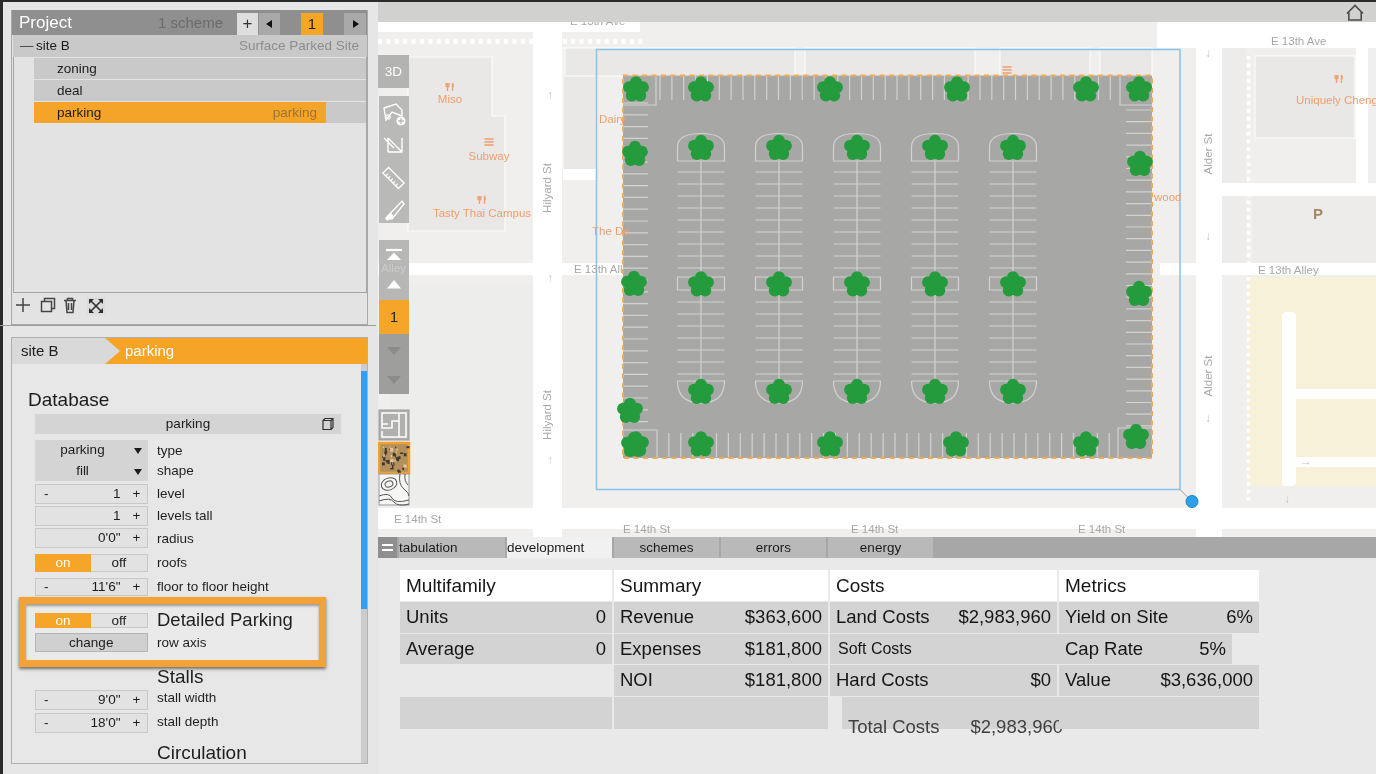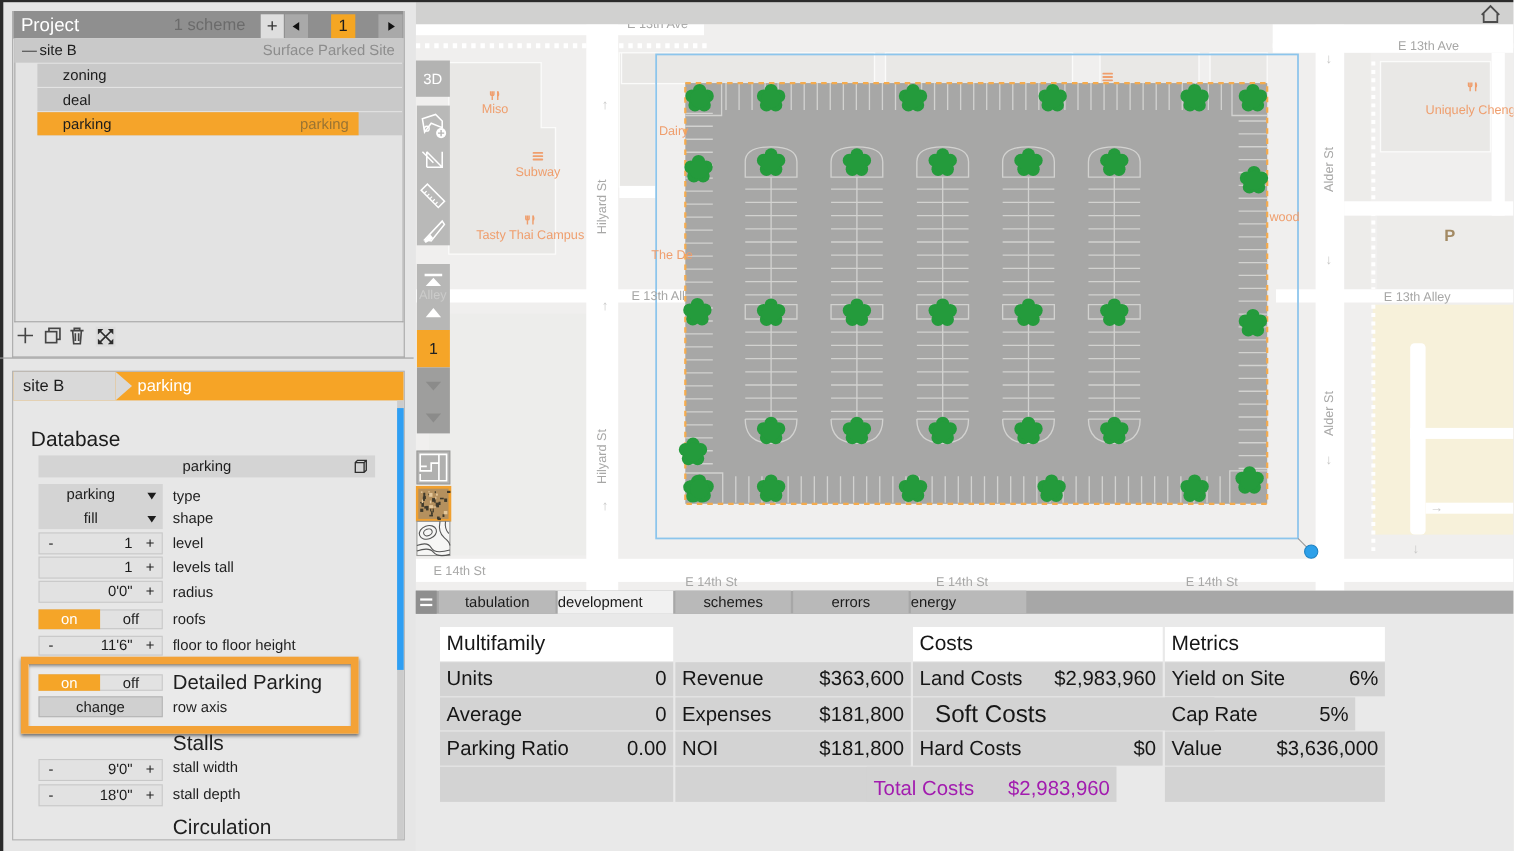--- a/index.html
+++ b/index.html
@@ -202,42 +202,39 @@
 <path d="M1347,13.5 L1355,5.5 L1363,13.5 M1348.8,11.8 V20 H1361.2 V11.8" stroke="#4c4c4c" stroke-width="1.6" fill="none"></path>
 </svg>
 <div style="position:absolute;left:0;top:0;width:1376px;height:2px;background:#2b2b2b"></div>
 <div style="position:absolute;left:0;top:0;width:3px;height:774px;background:#2b2b2b"></div>
 <div style="position:absolute;left:378px;top:537px;width:998px;height:237px;background:#e9e9e9"></div>
 <div style="position:absolute;left:378px;top:537px;width:998px;height:21px;background:#a7a7a7"></div>
 <div style="position:absolute;left:378px;top:537px;width:19px;height:21px;background:#8f8f8f">
       <div style="position:absolute;left:4px;top:7px;width:11px;height:2.4px;background:#fff"></div>
       <div style="position:absolute;left:4px;top:11.6px;width:11px;height:2.4px;background:#fff"></div>
     </div>
-<div style="position:absolute;left:399px;top:537px;width:106px;height:21px;background:#b9b9b9;text-align:center;line-height:21px;font-size:13.5px;color:#1b1b1b">tabulation</div>
+<div style="position:absolute;left:399px;top:537px;width:106px;height:21px;background:#b9b9b9;line-height:21px;font-size:13.5px;color:#1b1b1b">tabulation</div>
 <div style="position:absolute;left:507px;top:537px;width:105px;height:21px;background:#f1f1f1;text-align:left;line-height:21px;font-size:13.5px;color:#1b1b1b">development</div>
 <div style="position:absolute;left:614px;top:537px;width:105px;height:21px;background:#b9b9b9;text-align:center;line-height:21px;font-size:13.5px;color:#1b1b1b">schemes</div>
 <div style="position:absolute;left:721px;top:537px;width:105px;height:21px;background:#b9b9b9;text-align:center;line-height:21px;font-size:13.5px;color:#1b1b1b">errors</div>
-<div style="position:absolute;left:828px;top:537px;width:105px;height:21px;background:#b9b9b9;text-align:left;line-height:21px;font-size:13.5px;color:#1b1b1b">energy</div>
+<div style="position:absolute;left:828px;top:537px;width:105px;height:21px;background:#b9b9b9;text-align:center;line-height:21px;font-size:13.5px;color:#1b1b1b">energy</div>
 <div style="position:absolute;left:400px;top:569.5px;width:212px;height:31.5px;background:#ffffff;font-size:19px;color:#161616;line-height:31.5px;padding-left:6px">Multifamily</div>
 <div style="position:absolute;left:400px;top:602px;width:212px;height:30.5px;background:#d3d3d3;font-size:18.5px;color:#161616;line-height:30.5px;padding:0 6px">
       <span style="float:left">Units</span>
       <span style="float:right">0</span>
     </div>
 <div style="position:absolute;left:400px;top:633.5px;width:212px;height:30.5px;background:#d3d3d3;font-size:18.5px;color:#161616;line-height:30.5px;padding:0 6px">
       <span style="float:left">Average</span>
       <span style="float:right">0</span>
     </div>
-<div style="position:absolute;left:400px;top:665px;width:212px;height:30.5px;background:#d3d3d3;font-size:18.5px;color:#161616;line-height:30.5px;padding:0 6px">
-      <span style="float:left">Parking Ratio</span>
-      <span style="float:right">0.00</span>
-    </div>
 <div style="position:absolute;left:400px;top:696.5px;width:212px;height:32px;background:#d3d3d3;font-size:18.5px;color:#161616;line-height:32px;padding:0 6px">
       <span style="float:left"></span>
       <span style="float:right"></span>
     </div>
+<div style="position:absolute;left:614px;top:569.5px;width:214px;height:31.5px;background:#ffffff;font-size:19px;color:#161616;line-height:31.5px;padding-left:6px">Summary</div>
 <div style="position:absolute;left:614px;top:602px;width:214px;height:30.5px;background:#d3d3d3;font-size:18.5px;color:#161616;line-height:30.5px;padding:0 6px">
       <span style="float:left">Revenue</span>
       <span style="float:right">$363,600</span>
     </div>
 <div style="position:absolute;left:614px;top:633.5px;width:214px;height:30.5px;background:#d3d3d3;font-size:18.5px;color:#161616;line-height:30.5px;padding:0 6px">
       <span style="float:left">Expenses</span>
       <span style="float:right">$181,800</span>
     </div>
 <div style="position:absolute;left:614px;top:665px;width:214px;height:30.5px;background:#d3d3d3;font-size:18.5px;color:#161616;line-height:30.5px;padding:0 6px">
       <span style="float:left">NOI</span>
@@ -245,29 +242,29 @@
     </div>
 <div style="position:absolute;left:614px;top:696.5px;width:214px;height:32px;background:#d3d3d3;font-size:18.5px;color:#161616;line-height:32px;padding:0 6px">
       <span style="float:left"></span>
       <span style="float:right"></span>
     </div>
 <div style="position:absolute;left:830px;top:569.5px;width:227px;height:31.5px;background:#ffffff;font-size:19px;color:#161616;line-height:31.5px;padding-left:6px">Costs</div>
 <div style="position:absolute;left:830px;top:602px;width:227px;height:30.5px;background:#d3d3d3;font-size:18.5px;color:#161616;line-height:30.5px;padding:0 6px">
       <span style="float:left">Land Costs</span>
       <span style="float:right">$2,983,960</span>
     </div>
-<div style="position:absolute;left:830px;top:633.5px;width:274px;height:30.5px;background:#d3d3d3;font-size:22px;color:#161616;line-height:30.5px;padding:0 20px">
+<div style="position:absolute;left:830px;top:633.5px;width:274px;height:30.5px;background:#d3d3d3;font-size:16px;color:#161616;line-height:30.5px;padding:0 8px">
       <span style="float:left">Soft Costs</span>
       <span style="float:right">$0</span>
     </div>
 <div style="position:absolute;left:830px;top:665px;width:227px;height:30.5px;background:#d3d3d3;font-size:18.5px;color:#161616;line-height:30.5px;padding:0 6px">
       <span style="float:left">Hard Costs</span>
       <span style="float:right">$0</span>
     </div>
-<div style="position:absolute;left:788px;top:696.5px;width:227px;height:32px;background:#d3d3d3;font-size:18.5px;color:#a21caf;line-height:32px;padding:4px 6px">
+<div style="position:absolute;left:842px;top:696.5px;width:227px;height:32px;background:#d3d3d3;font-size:18.5px;color:#404040;line-height:32px;padding:14px 6px">
       <span style="float:left">Total Costs</span>
       <span style="float:right">$2,983,960</span>
     </div>
 <div style="position:absolute;left:1059px;top:569.5px;width:200px;height:31.5px;background:#ffffff;font-size:19px;color:#161616;line-height:31.5px;padding-left:6px">Metrics</div>
 <div style="position:absolute;left:1059px;top:602px;width:200px;height:30.5px;background:#d3d3d3;font-size:18.5px;color:#161616;line-height:30.5px;padding:0 6px">
       <span style="float:left">Yield on Site</span>
       <span style="float:right">6%</span>
     </div>
 <div style="position:absolute;left:1059px;top:633.5px;width:173px;height:30.5px;background:#d3d3d3;font-size:18.5px;color:#161616;line-height:30.5px;padding:0 6px">
       <span style="float:left">Cap Rate</span>

